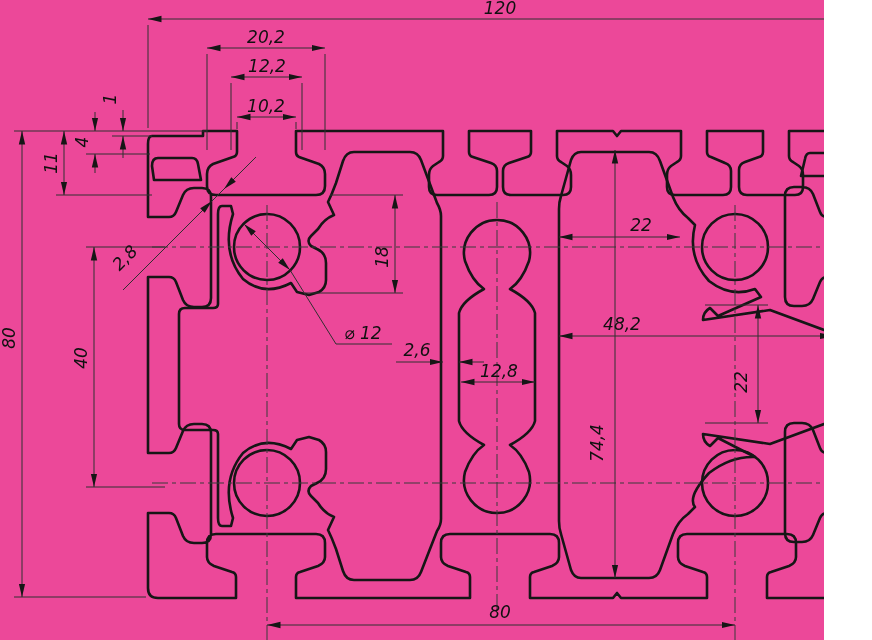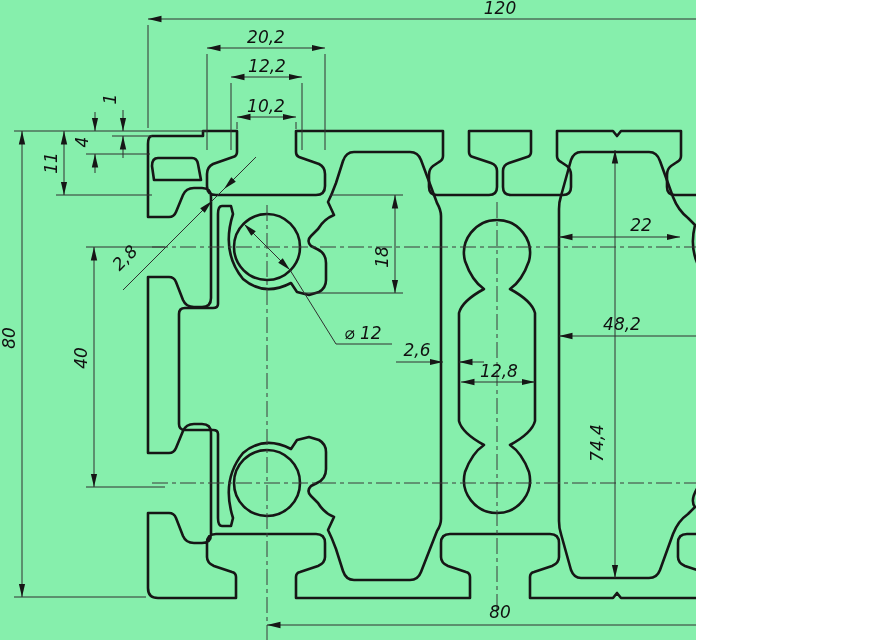--- a/index.html
+++ b/index.html
@@ -1,16 +1,16 @@
 <!DOCTYPE html>
 <html><head>
 <meta charset="utf-8">
 <style>
   html,body{margin:0;padding:0;background:#ffffff;}
-  .stage{width:696px;height:640px;position:relative;background:#86efac;overflow:hidden;
+  .stage{width:824px;height:640px;position:relative;background:#ec4899;overflow:hidden;
          font-family:"DejaVu Sans",sans-serif;}
   svg{display:block}
   .profile{fill:none;stroke:#161616;stroke-width:2.6;stroke-linejoin:round;stroke-linecap:round;}
   .thin{fill:none;stroke:#303030;stroke-width:1;}
   .cline{fill:none;stroke:#3a3a3a;stroke-width:1;stroke-dasharray:16 4 4 4;}
   .dimtext{font-family:"DejaVu Sans",sans-serif;font-style:italic;font-size:17px;fill:#111;
            text-anchor:middle;}
 </style>
 </head>
 <body>

